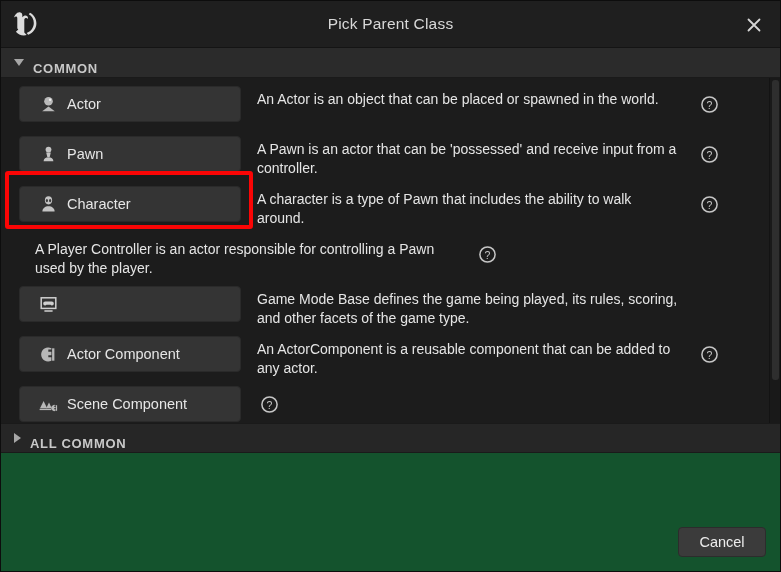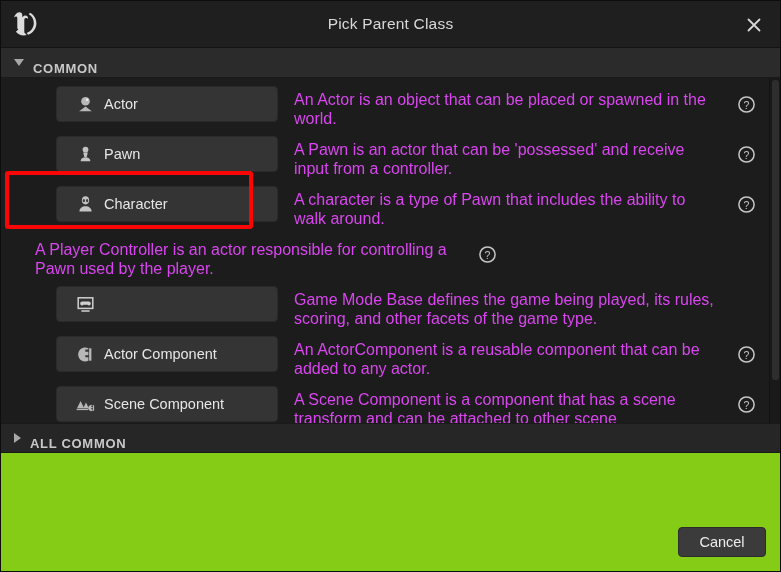--- a/index.html
+++ b/index.html
@@ -121,42 +121,41 @@
     flex: 0 0 222px;
     height: 36px;
     margin-top: 2px;
     background: #343434;
     border: 1px solid #2a2a2a;
     border-radius: 4px;
     display: flex;
     align-items: center;
     padding-left: 18px;
     cursor: pointer;
-    margin-left: 37px;
   }
   .class-icon {
     width: 20px;
     height: 20px;
     flex: 0 0 20px;
     margin-right: 9px;
     display: flex;
     align-items: center;
     justify-content: center;
   }
   .class-icon svg { display: block; }
   .class-label {
     font-size: 14.5px;
     color: #e6e6e6;
   }
   .class-desc {
     flex: 1 1 auto;
     padding: 6px 0 0 16px;
-    font-size: 16px;
+    font-size: 14px;
     line-height: 19px;
-    color: #d946ef;
+    color: #e5e5e5;
     max-width: 440px;
   }
   .help-cell {
     flex: 0 0 56px;
     height: 40px;
     display: flex;
     align-items: center;
     justify-content: center;
     margin-top: 0;
   }
@@ -191,21 +190,21 @@
     width: 7px;
     height: 300px;
     background: #2e2e2e;
     border-radius: 3px;
   }
 
   
   .bottom-pane {
     flex: 1 1 auto;
     position: relative;
-    background: #84cc16;
+    background: #14532d;
     padding-left: 40px;
   }
   .footer {
     position: absolute;
     right: 14px;
     bottom: 14px;
     display: flex;
   }
   .cancel-btn {
     min-width: 88px;
@@ -361,21 +360,20 @@
             <svg width="20" height="19" viewBox="0 0 20 19" aria-hidden="true">
               <path d="M2.0 13.2 L5.6 6.0 L9.2 13.2 Z" fill="#b7b7b7"></path>
               <path d="M8.2 13.2 L11.0 7.6 L13.8 13.2 Z" fill="#b7b7b7"></path>
               <rect x="1.6" y="13.8" width="11.6" height="1.3" fill="#b7b7b7"></rect>
               <path d="M17.6 10.2 a3.1 3.1 0 1 0 0 5.6 v-1.6 h-1.5 v-.9 h1.5 v-1.6 h-1.5 v-.9 h1.5 z" fill="#b7b7b7"></path>
               <rect x="18.0" y="10.2" width="1.1" height="5.6" fill="#b7b7b7"></rect>
             </svg>
           </span>
           <span class="class-label">Scene Component</span>
         </div>
-        <div class="class-desc">A Scene Component is a component that has a scene transform and can be attached to other scene</div>
         <div class="help-cell">
           <svg class="help-icon" width="19" height="19" viewBox="0 0 19 19">
             <circle cx="9.5" cy="9.5" r="7.6" fill="none" stroke="#c6c6c6" stroke-width="1.5"></circle>
             <text x="9.5" y="13.6" font-size="10.5" font-family="Liberation Sans, sans-serif" fill="#c6c6c6" text-anchor="middle">?</text>
           </svg>
         </div>
       </div>
 
     </div>
 

